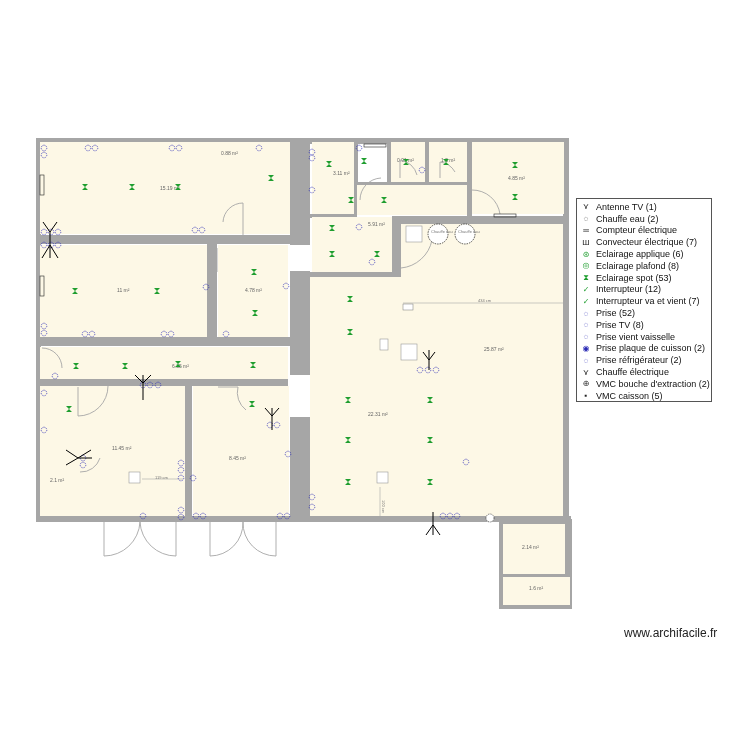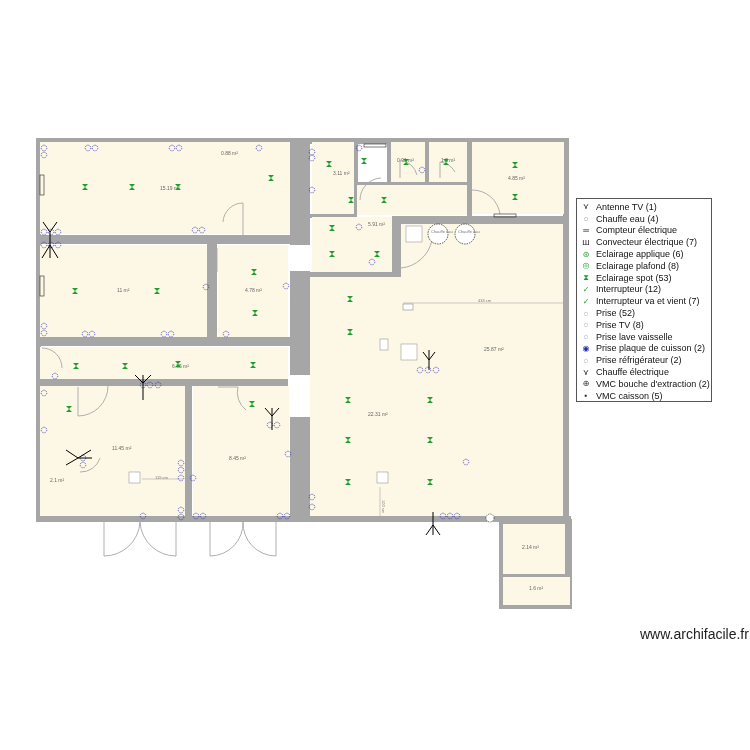--- a/index.html
+++ b/index.html
@@ -10,21 +10,21 @@
   .opening { fill: #ffffff; }
   .room-label { font-family: "Liberation Sans", sans-serif; font-size: 5px; fill: #666666; }
   .dim-label { font-family: "Liberation Sans", sans-serif; font-size: 4px; fill: #777777; }
   .door { fill: none; stroke: #a6a6a6; stroke-width: 0.9; }
   .spot { fill: #1f9e2f; }
   .prise { fill: none; stroke: #2a2ab5; stroke-width: 0.8; stroke-dasharray: 1 0.9; }
   .antenna { fill: none; stroke: #000; stroke-width: 1; }
   .legend { position: absolute; left: 576px; top: 198px; width: 136px; height: 204px; border: 1px solid #555; background: #fff; box-sizing: border-box; padding: 2px 0 0 3px; }
   .legend-item { display: flex; align-items: center; height: 11.8px; font-size: 9px; color: #111; white-space: nowrap; }
   .legend-icon { width: 12px; height: 10px; display: inline-flex; align-items: center; justify-content: center; font-size: 8px; margin-right: 4px; flex-shrink: 0; }
-  .watermark { position: absolute; left: 640px; top: 626px; font-size: 14px; color: #222; }
+  .watermark { position: absolute; left: 624px; top: 626px; font-size: 12px; color: #222; }
 </style>
 </head>
 <body>
 
 <svg id="plan" viewBox="0 0 750 750" xmlns="http://www.w3.org/2000/svg">
 
   <g>
     <rect class="wall" x="36" y="138" width="533" height="6"></rect>
     <rect class="wall" x="36" y="138" width="5" height="384"></rect>
     <rect class="wall" x="36" y="516" width="535" height="6"></rect>
@@ -259,21 +259,21 @@
   <circle cx="490" cy="518" r="4" fill="#fff" stroke="#111" stroke-width="0.6" stroke-dasharray="1 0.8"></circle>
 </svg>
 
 <div class="legend" id="legend">
     <div class="legend-item">
       <span class="legend-icon" style="color: rgb(34, 34, 34);">⋎</span>
       <span>Antenne TV (1)</span>
     </div>
     <div class="legend-item">
       <span class="legend-icon" style="color: rgb(34, 34, 34);">◌</span>
-      <span>Chauffe eau (4)</span>
+      <span>Chauffe eau (2)</span>
     </div>
     <div class="legend-item">
       <span class="legend-icon" style="color: rgb(34, 34, 34);">═</span>
       <span>Compteur électrique</span>
     </div>
     <div class="legend-item">
       <span class="legend-icon" style="color: rgb(34, 34, 34);">Ш</span>
       <span>Convecteur électrique (7)</span>
     </div>
     <div class="legend-item">
@@ -299,21 +299,21 @@
     <div class="legend-item">
       <span class="legend-icon" style="color: rgb(42, 42, 181);">◌</span>
       <span>Prise (52)</span>
     </div>
     <div class="legend-item">
       <span class="legend-icon" style="color: rgb(42, 42, 181);">◌</span>
       <span>Prise TV (8)</span>
     </div>
     <div class="legend-item">
       <span class="legend-icon" style="color: rgb(42, 42, 181);">◌</span>
-      <span>Prise lave vaisselle</span>
+      <span>Prise vient vaisselle</span>
     </div>
     <div class="legend-item">
       <span class="legend-icon" style="color: rgb(42, 42, 181);">◉</span>
       <span>Prise plaque de cuisson (2)</span>
     </div>
     <div class="legend-item">
       <span class="legend-icon" style="color: rgb(42, 42, 181);">◌</span>
       <span>Prise réfrigérateur (2)</span>
     </div>
     <div class="legend-item">

